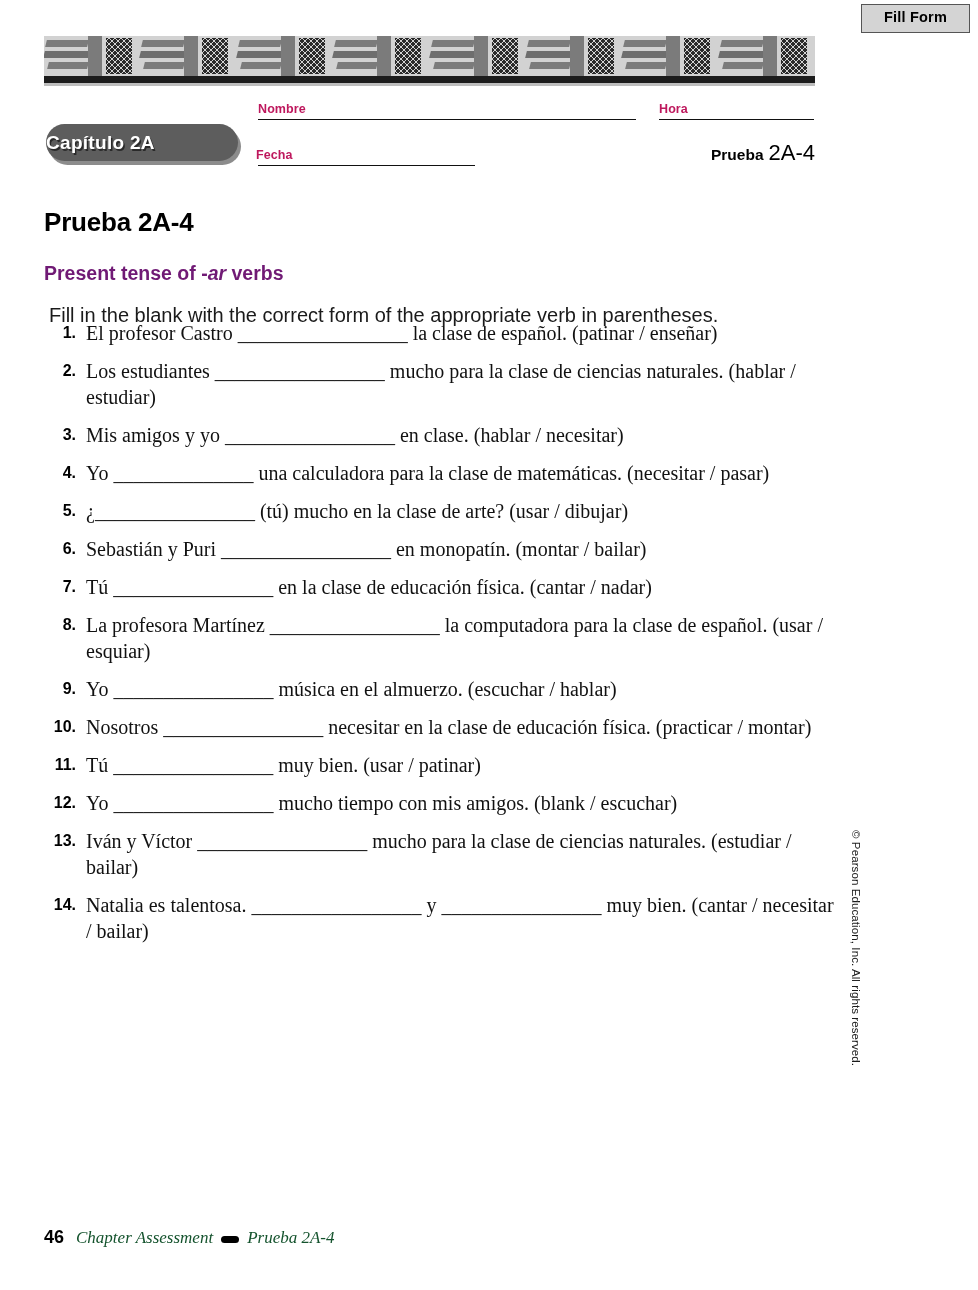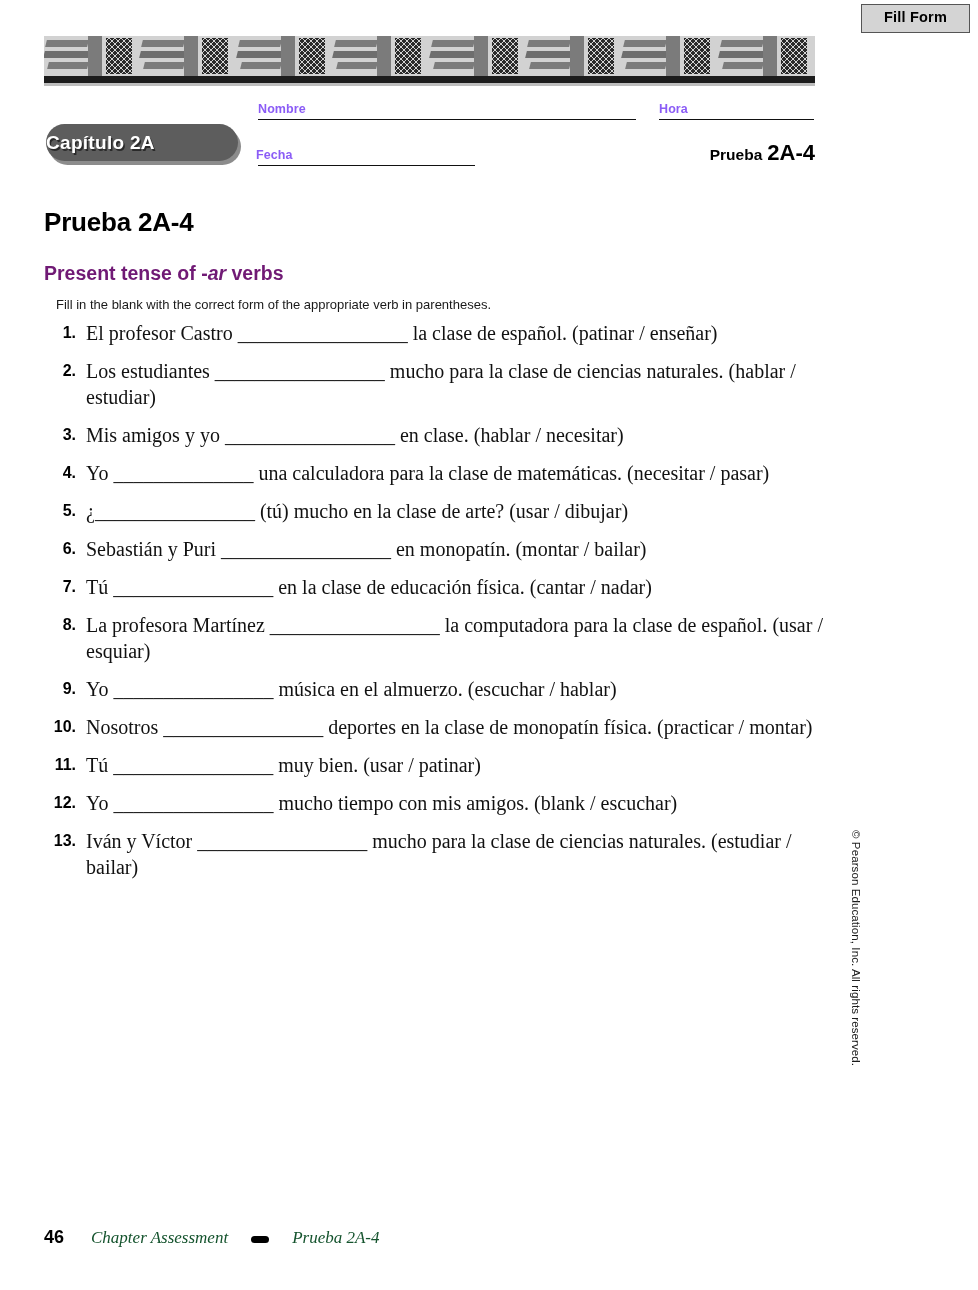--- a/index.html
+++ b/index.html
@@ -88,21 +88,21 @@
     background-size: 6px 6px, 6px 6px;
     background-position: 0 0, 3px 3px;
   }
 
   
   .hdr-label {
     position: absolute;
     font-family: "Liberation Sans", sans-serif;
     font-weight: bold;
     font-size: 12.5px;
-    color: #8b5cf6;
+    color: #be185d;
     letter-spacing: 0.1px;
   }
   .hdr-rule {
     position: absolute;
     border-bottom: 1.6px solid #111;
     height: 0;
   }
 
   
   .pill {
@@ -130,21 +130,21 @@
   
   .prueba-tag {
     position: absolute;
     right: 163px;
     top: 140px;
     font-family: "Liberation Sans", sans-serif;
     color: #000;
     white-space: nowrap;
   }
   .prueba-tag .pt-word { font-weight: bold; font-size: 15.5px; }
-  .prueba-tag .pt-code { font-weight: bold; font-size: 22px; margin-left: 5px; }
+  .prueba-tag .pt-code { font-weight: normal; font-size: 22px; margin-left: 5px; }
 
   
   .title {
     position: absolute;
     left: 44px;
     top: 190px;
     font-family: "Liberation Sans", sans-serif;
     font-weight: bold;
     font-size: 26px;
     color: #000;
@@ -155,24 +155,24 @@
     left: 44px;
     top: 246px;
     font-family: "Liberation Sans", sans-serif;
     font-weight: bold;
     font-size: 19.5px;
     color: #701a75;
   }
   .subtitle .ital { font-style: italic; }
   .instructions {
     position: absolute;
-    left: 56px;
+    left: 49px;
     top: 284px;
     font-family: "Liberation Sans", sans-serif;
-    font-size: 13px;
+    font-size: 20px;
     color: #1a1a1a;
   }
 
   
   .ex-list {
     position: absolute;
     left: 44px;
     top: 320px;
     width: 790px;
   }
@@ -215,21 +215,20 @@
   }
 
   
   .footer {
     position: absolute;
     left: 44px;
     bottom: 42px;
     display: flex;
     align-items: baseline;
     font-family: "Liberation Serif", serif;
-    gap: 15px;
   }
   .ft-page {
     font-family: "Liberation Sans", sans-serif;
     font-weight: bold;
     font-size: 18px;
     color: #000;
     margin-right: 12px;
   }
   .ft-text {
     font-style: italic;
@@ -370,33 +369,37 @@
     <div class="ex-item">
       <div class="ex-num">8.</div>
       <div class="ex-body">La profesora Martínez _________________ la computadora para la clase de español. (usar / esquiar)</div>
     </div>
     <div class="ex-item">
       <div class="ex-num">9.</div>
       <div class="ex-body">Yo ________________ música en el almuerzo. (escuchar / hablar)</div>
     </div>
     <div class="ex-item">
       <div class="ex-num">10.</div>
-      <div class="ex-body">Nosotros ________________ deportes en la clase de monopatín física. (practicar / montar)</div>
+      <div class="ex-body">Nosotros ________________ necesitar en la clase de educación física. (practicar / montar)</div>
     </div>
     <div class="ex-item">
       <div class="ex-num">11.</div>
       <div class="ex-body">Tú ________________ muy bien. (usar / patinar)</div>
     </div>
     <div class="ex-item">
       <div class="ex-num">12.</div>
       <div class="ex-body">Yo ________________ mucho tiempo con mis amigos. (blank / escuchar)</div>
     </div>
     <div class="ex-item">
       <div class="ex-num">13.</div>
       <div class="ex-body">Iván y Víctor _________________ mucho para la clase de ciencias naturales. (estudiar / bailar)</div>
+    </div>
+    <div class="ex-item">
+      <div class="ex-num">14.</div>
+      <div class="ex-body">Natalia es talentosa. _________________ y ________________ muy bien. (cantar / necesitar / bailar)</div>
     </div>
   </div>
 
 <div class="copyright">© Pearson Education, Inc. All rights reserved.</div>
 
 <div class="footer">
   <span class="ft-page">46</span>
   <span class="ft-text">Chapter Assessment</span>
   <span class="ft-dot"></span>
   <span class="ft-text">Prueba 2A-4</span>

